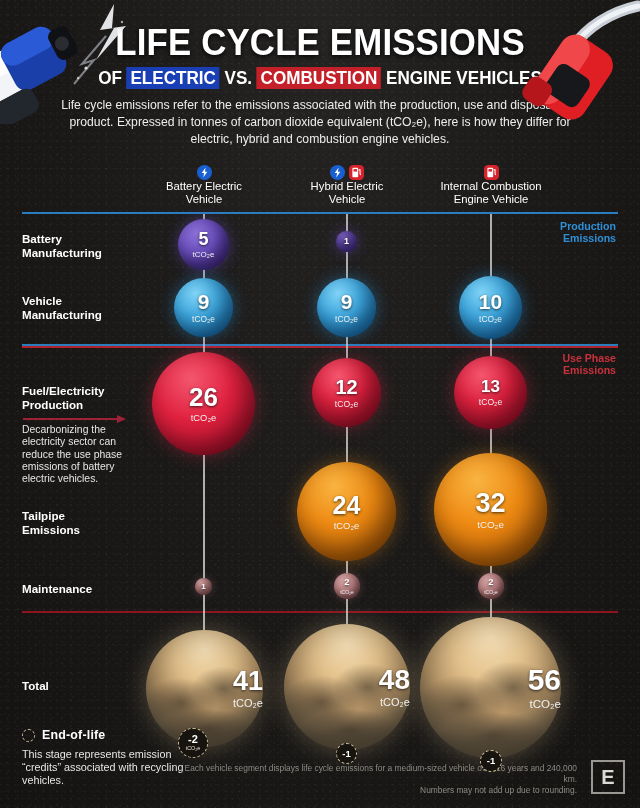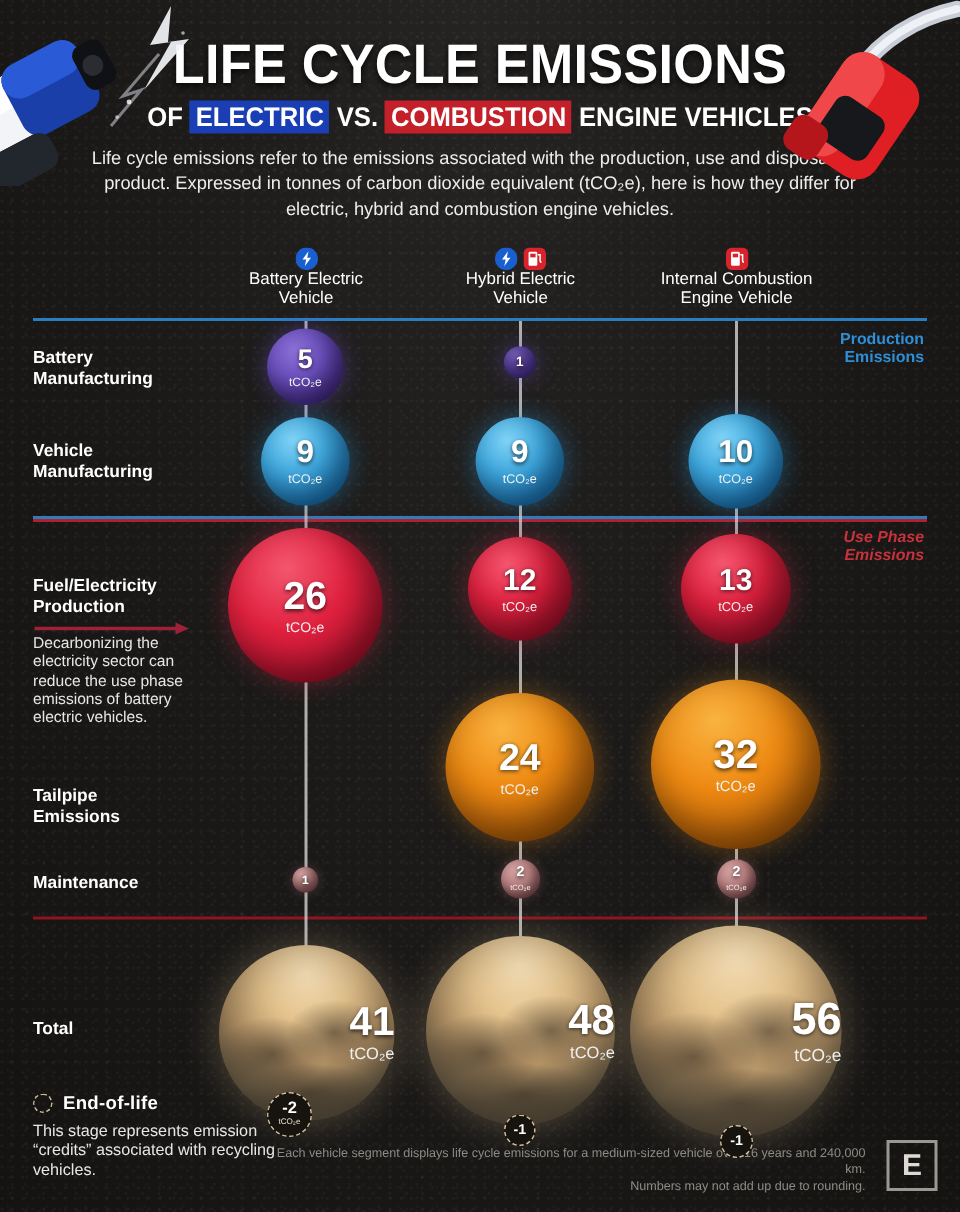--- a/index.html
+++ b/index.html
@@ -64,21 +64,21 @@
 
   
   .rule { position:absolute; height:2px; left:22px; right:22px; }
   .rule.blue { background:#2a7ec0; }
   .rule.redblue { background:linear-gradient(#2a7ec0 0 50%, #b2202c 50% 100%); height:4px; }
   .rule.darkred { background:#8e1420; height:2px; }
 
   .side-label { position:absolute; right:24px; text-align:right;
                 font-size:10.6px; font-weight:bold; line-height:12px; }
   .side-label.blue { color:#2f8fd6; }
-  .side-label.red  { color:#c9313b;font-style:italic; }
+  .side-label.red  { color:#c9313b; }
 
   
   .row-label { position:absolute; left:22px; font-size:11.6px; font-weight:bold;
                line-height:13.5px; color:#fff; }
   .note { position:absolute; left:22px; width:120px; font-size:10.4px;
           line-height:12.3px; color:#e6e6e6; }
 
   .arrow { position:absolute; left:22px; width:106px; height:10px; }
 
   
@@ -252,21 +252,21 @@
     <div>Production</div>
   </div>
 
   <svg class="arrow" style="top:414px;" viewBox="0 0 106 10">
     <path d="M1 5 H96" stroke="#9d2238" stroke-width="2.2" fill="none"></path>
     <path d="M95 1 L104 5 L95 9 Z" fill="#9d2238"></path>
   </svg>
 
   <div class="note" style="top:424px;">Decarbonizing the electricity sector can reduce the use phase emissions of battery electric vehicles.</div>
 
-  <div class="row-label" style="top:509px;margin-top:15px;">
+  <div class="row-label" style="top:509px;">
     <div>Tailpipe</div>
     <div>Emissions</div>
   </div>
 
   <div class="row-label" style="top:582px;">Maintenance</div>
   <div class="row-label" style="top:679px;">Total</div>
 
   <div class="bub b-purple" style="left:178px; top:219px; width:51px; height:51px;">
     <div class="v" style="font-size:18px">5</div>
     <div class="u" style="font-size:8px">tCO₂e</div>
@@ -290,21 +290,21 @@
 
   <div class="bub b-red" style="left:152px; top:352px; width:103px; height:103px;">
     <div class="v" style="font-size:26px">26</div>
     <div class="u" style="font-size:9.4px">tCO₂e</div>
   </div>
   <div class="bub b-red" style="left:312px; top:358px; width:69px; height:69px;">
     <div class="v" style="font-size:20px">12</div>
     <div class="u" style="font-size:8.6px">tCO₂e</div>
   </div>
   <div class="bub b-red" style="left:454px; top:356px; width:73px; height:73px;">
-    <div class="v" style="font-size:20px">13</div>
+    <div class="v" style="font-size:17px">13</div>
     <div class="u" style="font-size:8.6px">tCO₂e</div>
   </div>
 
   <div class="bub b-orange" style="left:297px; top:462px; width:99px; height:99px;justify-content:center;">
     <div class="v" style="font-size:25px">24</div>
     <div class="u" style="font-size:9.4px">tCO₂e</div>
   </div>
   <div class="bub b-orange" style="left:434px; top:453px; width:113px; height:113px;">
     <div class="v" style="font-size:27px">32</div>
     <div class="u" style="font-size:9.8px">tCO₂e</div>

